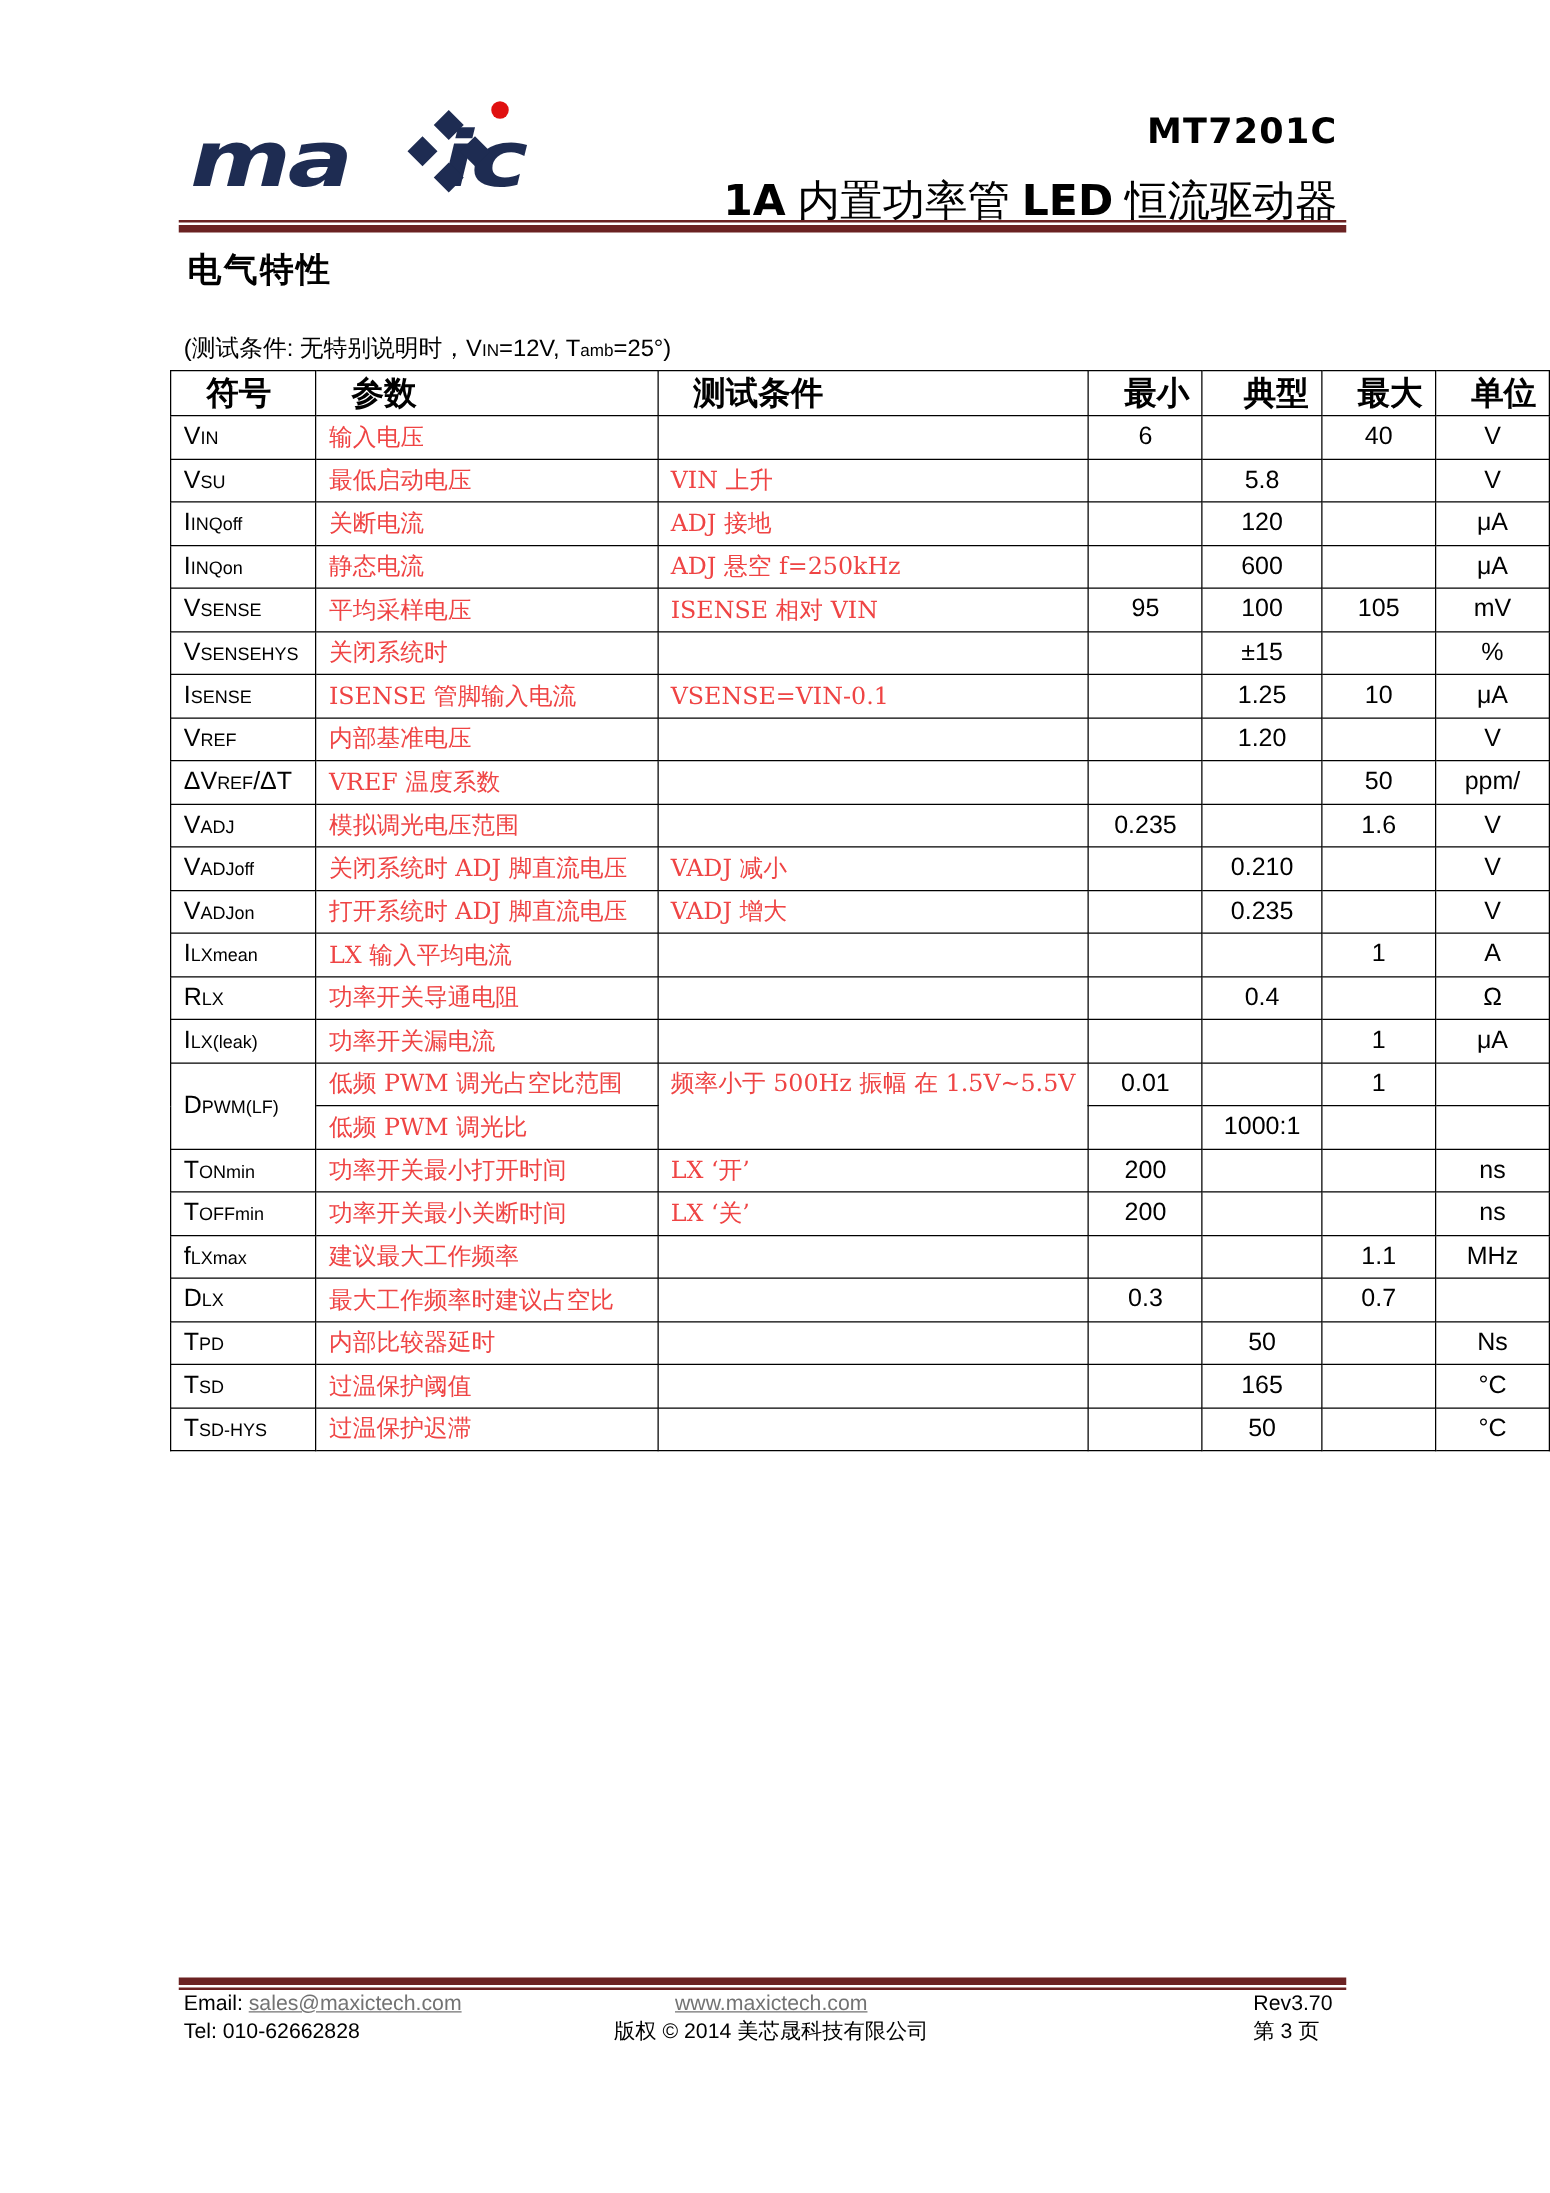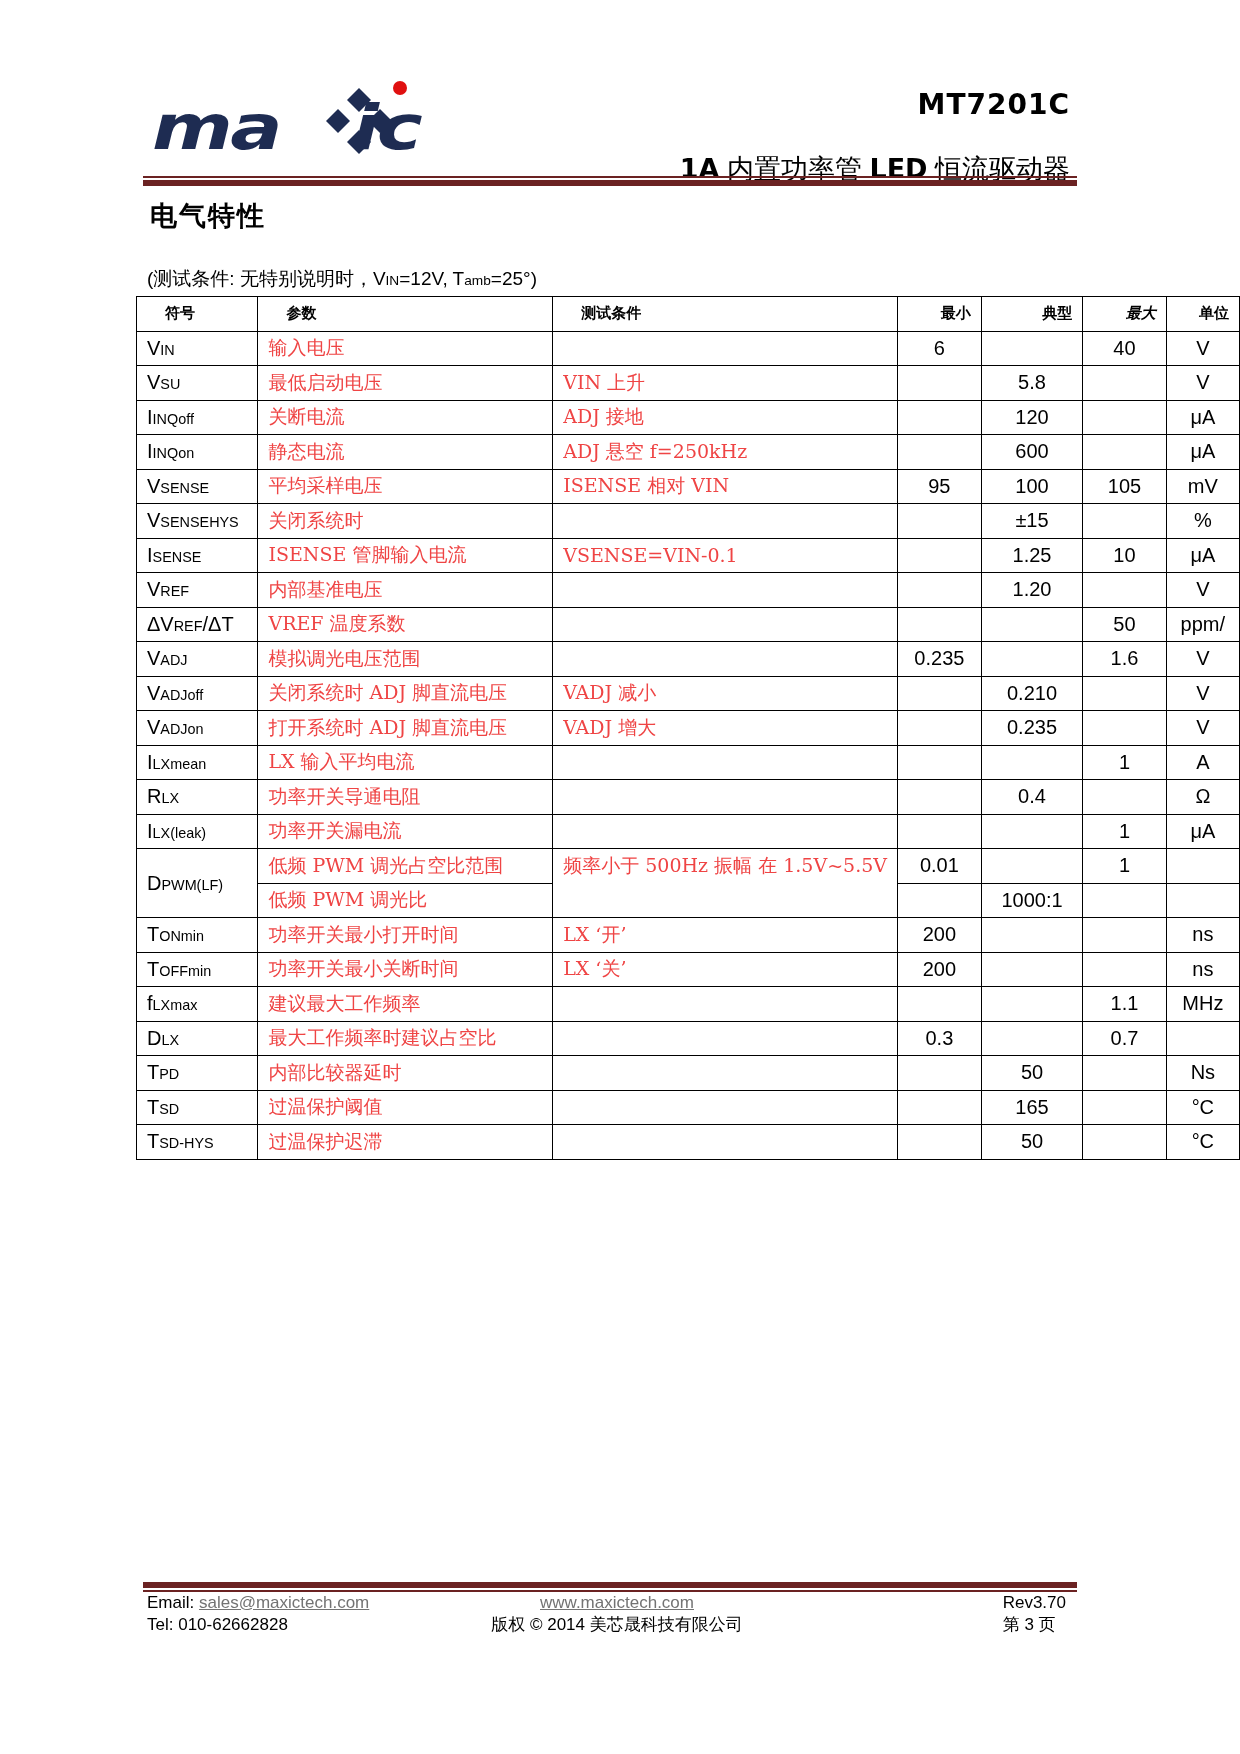--- a/index.html
+++ b/index.html
@@ -5,38 +5,38 @@
   html, body { margin: 0; padding: 0; background: #ffffff; }
   body { width: 1240px; height: 1754px; position: relative; font-family: "Liberation Sans", "DejaVu Sans", sans-serif; color: #000; overflow: hidden; }
 
   .logo { position: absolute; left: 152px; top: 88px; width: 280px; height: 70px; }
   .logo-text { position: absolute; left: 0; top: 10px; font-family: "DejaVu Sans", sans-serif; font-weight: bold; font-style: italic; font-size: 62px; letter-spacing: -2px; color: #1e2c52; line-height: 60px; transform: scaleX(1.25); transform-origin: left top; }
   .logo-text .gap { display: inline-block; width: 58px; }
   .logo-diamonds { position: absolute; left: 172px; top: -2px; width: 70px; height: 70px; }
   .logo-dot { position: absolute; left: 241px; top: -7px; width: 14px; height: 14px; border-radius: 50%; background: #e01010; }
 
   .doc-title { position: absolute; right: 170px; top: 88px; font-family: "DejaVu Sans", sans-serif; font-weight: bold; font-size: 28px; letter-spacing: 1px; }
-  .doc-subtitle { position: absolute; right: 170px; top: 151px; font-size: 27px; }
+  .doc-subtitle { position: absolute; right: 170px; top: 138px; font-size: 34px; }
   .doc-subtitle b { font-family: "DejaVu Sans", sans-serif; }
 
   .rule-thin { position: absolute; left: 143px; width: 934px; height: 2px; background: #6b2222; }
   .rule-thick { position: absolute; left: 143px; width: 934px; height: 6px; background: #6b2222; }
 
   .section-title { position: absolute; left: 150px; top: 198px; font-family: "DejaVu Serif", serif; font-weight: bold; font-size: 27px; letter-spacing: 2px; }
   .test-cond { position: absolute; left: 147px; top: 266px; font-size: 19px; }
   .sub { font-size: 0.72em; }
 
   table.spec { position: absolute; left: 136px; top: 296px; border-collapse: collapse; font-size: 20px; }
   table.spec td, table.spec th { border: 1.5px solid #000; padding: 0 10px; height: 34.5px; box-sizing: border-box; white-space: nowrap; }
-  table.spec th { font-weight: bold; text-align: left; font-size: 15px; padding-left: 28px; }
+  table.spec th { font-weight: bold; text-align: left; font-size: 26px; padding-left: 28px; }
   table.spec th.c { text-align: right; }
   table.spec td.c { text-align: center; }
   table.spec td.cn { font-family: "DejaVu Serif", "Liberation Serif", serif; font-size: 19px; color: #ef4444; }
   .col-sym { width: 123px; } .col-param { width: 301px; } .col-cond { width: 222px; }
-  .col-min { width: 86px; } .col-typ { width: 105px; } .col-max { width: 86px; font-style: italic; } .col-unit { width: 74px; }
+  .col-min { width: 86px; } .col-typ { width: 105px; } .col-max { width: 86px; } .col-unit { width: 74px; }
   td.twoline { white-space: normal; line-height: 32px; vertical-align: top; padding-top: 0; }
 
   .footer { position: absolute; left: 147px; width: 935px; top: 1592px; font-size: 17px; line-height: 22px; }
   .footer a { color: #737373; text-decoration: underline; }
   .f-left { position: absolute; left: 0; top: 0; }
   .f-mid { position: absolute; left: 330px; top: 0; text-align: center; width: 280px; }
   .f-right { position: absolute; right: 16px; top: 0; }
 </style>
 </head>
 <body>

